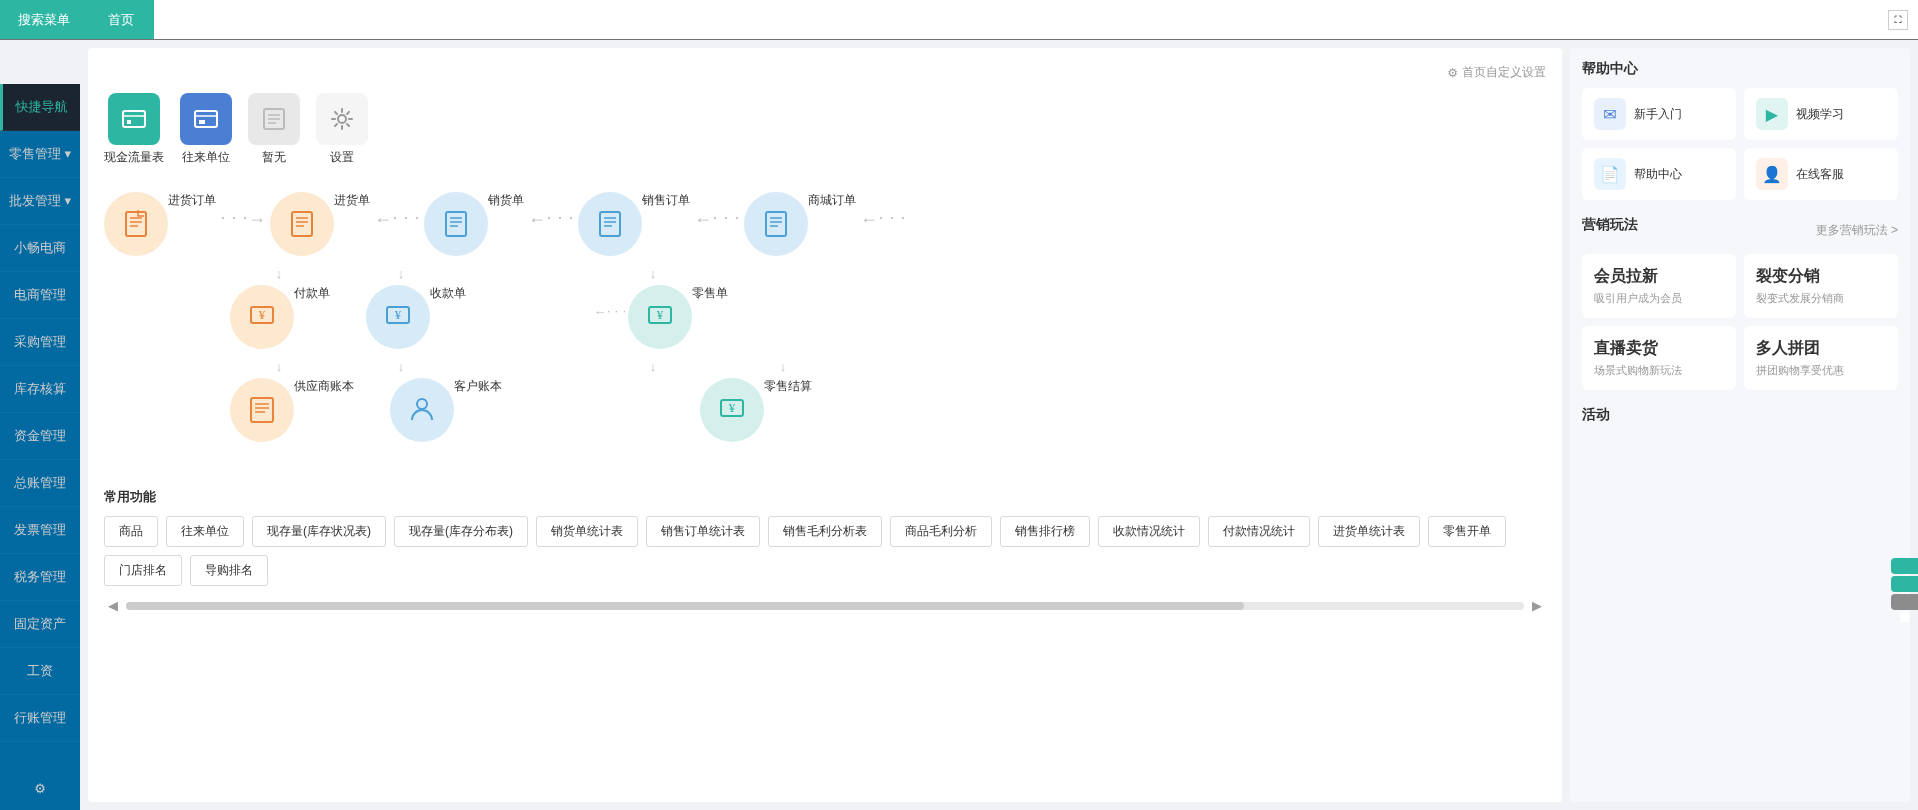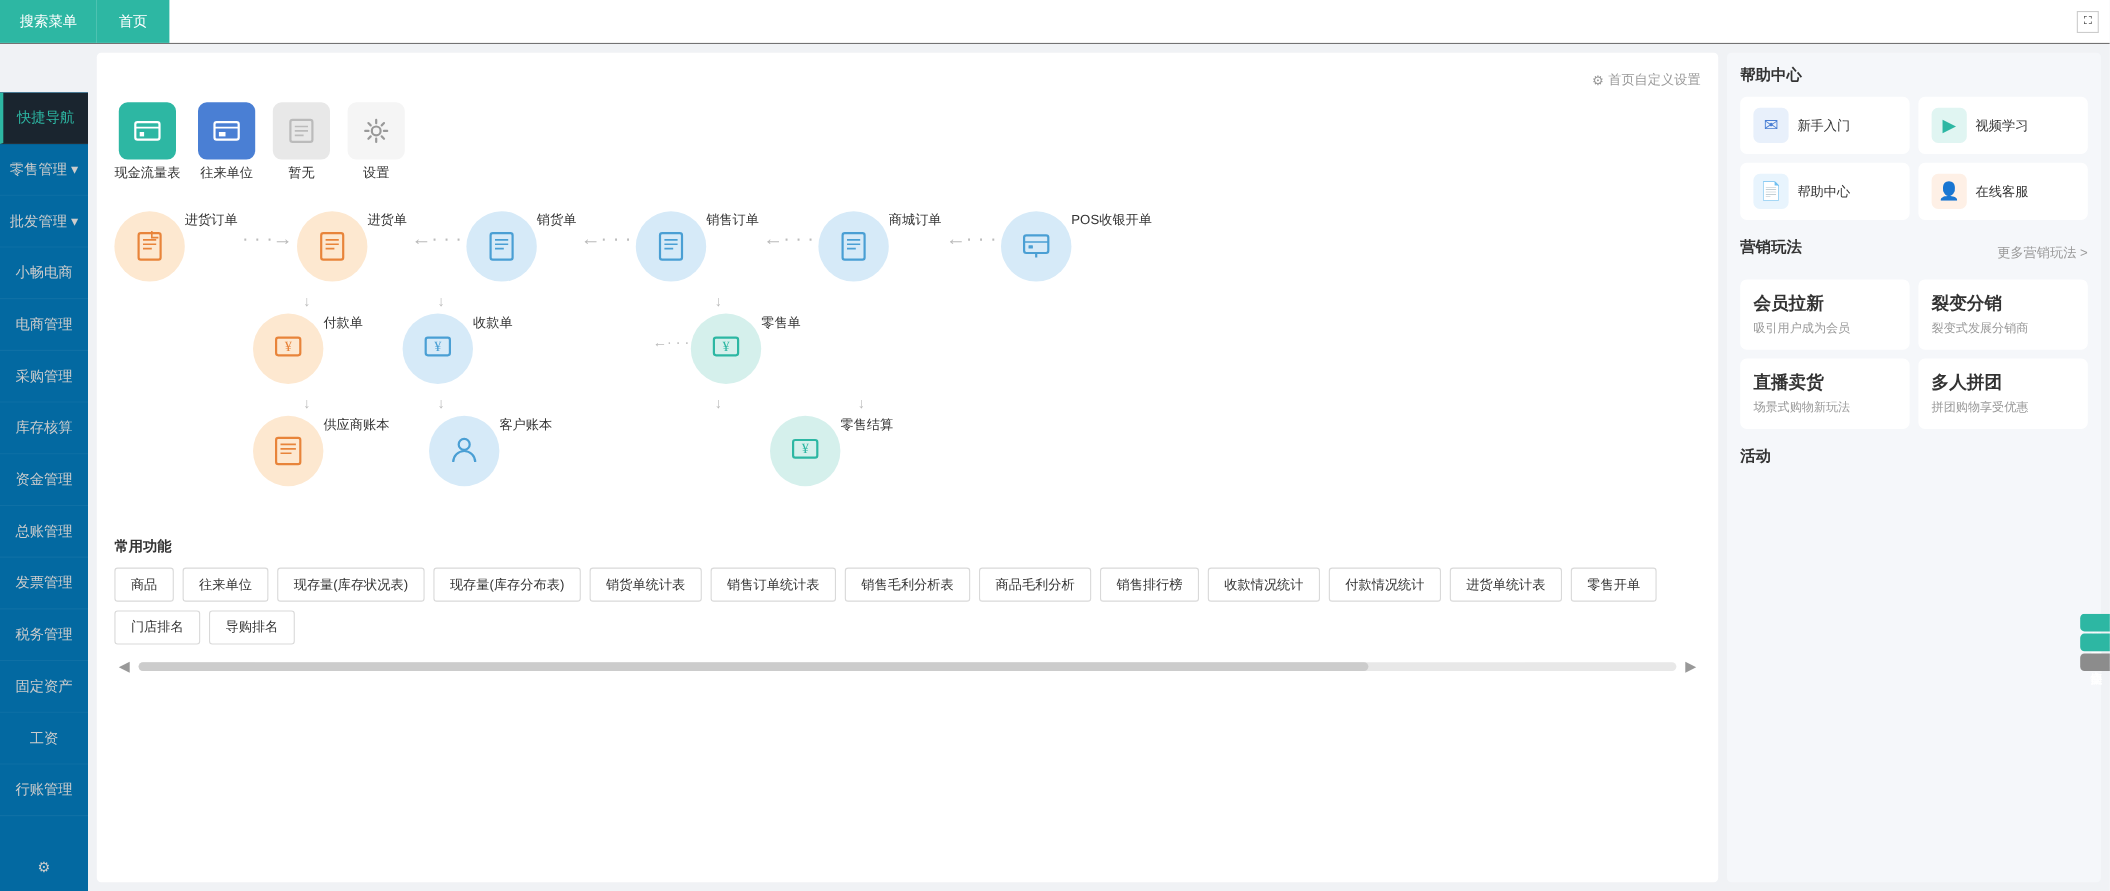--- a/index.html
+++ b/index.html
@@ -264,32 +264,20 @@
                 <svg width="32" height="32" viewBox="0 0 32 32" fill="none">
                     <rect x="6" y="4" width="20" height="24" rx="2" fill="none" stroke="#4a9fd4" stroke-width="2"></rect>
                     <line x1="10" y1="10" x2="22" y2="10" stroke="#4a9fd4" stroke-width="1.5"></line>
                     <line x1="10" y1="14" x2="22" y2="14" stroke="#4a9fd4" stroke-width="1.5"></line>
                     <line x1="10" y1="18" x2="18" y2="18" stroke="#4a9fd4" stroke-width="1.5"></line>
                   </svg>
               </div>
               <span class="flow-label">商城订单</span>
             </div>
             <div style="color:#bbb; margin: 0 4px; font-size:18px; padding-bottom:20px;">←· · ·</div>
-            <div class="flow-node">
-              <div class="flow-circle blue-light">
-                <svg width="32" height="32" viewBox="0 0 32 32" fill="none">
-                    <rect x="5" y="6" width="22" height="16" rx="2" fill="none" stroke="#4a9fd4" stroke-width="2"></rect>
-                    <line x1="5" y1="12" x2="27" y2="12" stroke="#4a9fd4" stroke-width="1.5"></line>
-                    <rect x="9" y="15" width="4" height="3" fill="#4a9fd4" rx="0.5"></rect>
-                    <line x1="14" y1="22" x2="18" y2="22" stroke="#4a9fd4" stroke-width="2"></line>
-                    <line x1="16" y1="22" x2="16" y2="26" stroke="#4a9fd4" stroke-width="2"></line>
-                  </svg>
-              </div>
-              <span class="flow-label">POS收银开单</span>
-            </div>
           </div>
 
           <div style="display:flex; align-items:flex-start; margin-bottom:4px;">
 
             <div style="min-width:90px; display:flex; justify-content:center;"></div>
             <div style="min-width:36px;"></div>
             <div style="min-width:90px; display:flex; justify-content:center; color:#bbb; padding-left:8px;">↓</div>
             <div style="min-width:36px;"></div>
             <div style="min-width:90px; display:flex; justify-content:center; color:#bbb;">↓</div>
             <div style="min-width:36px;"></div>

